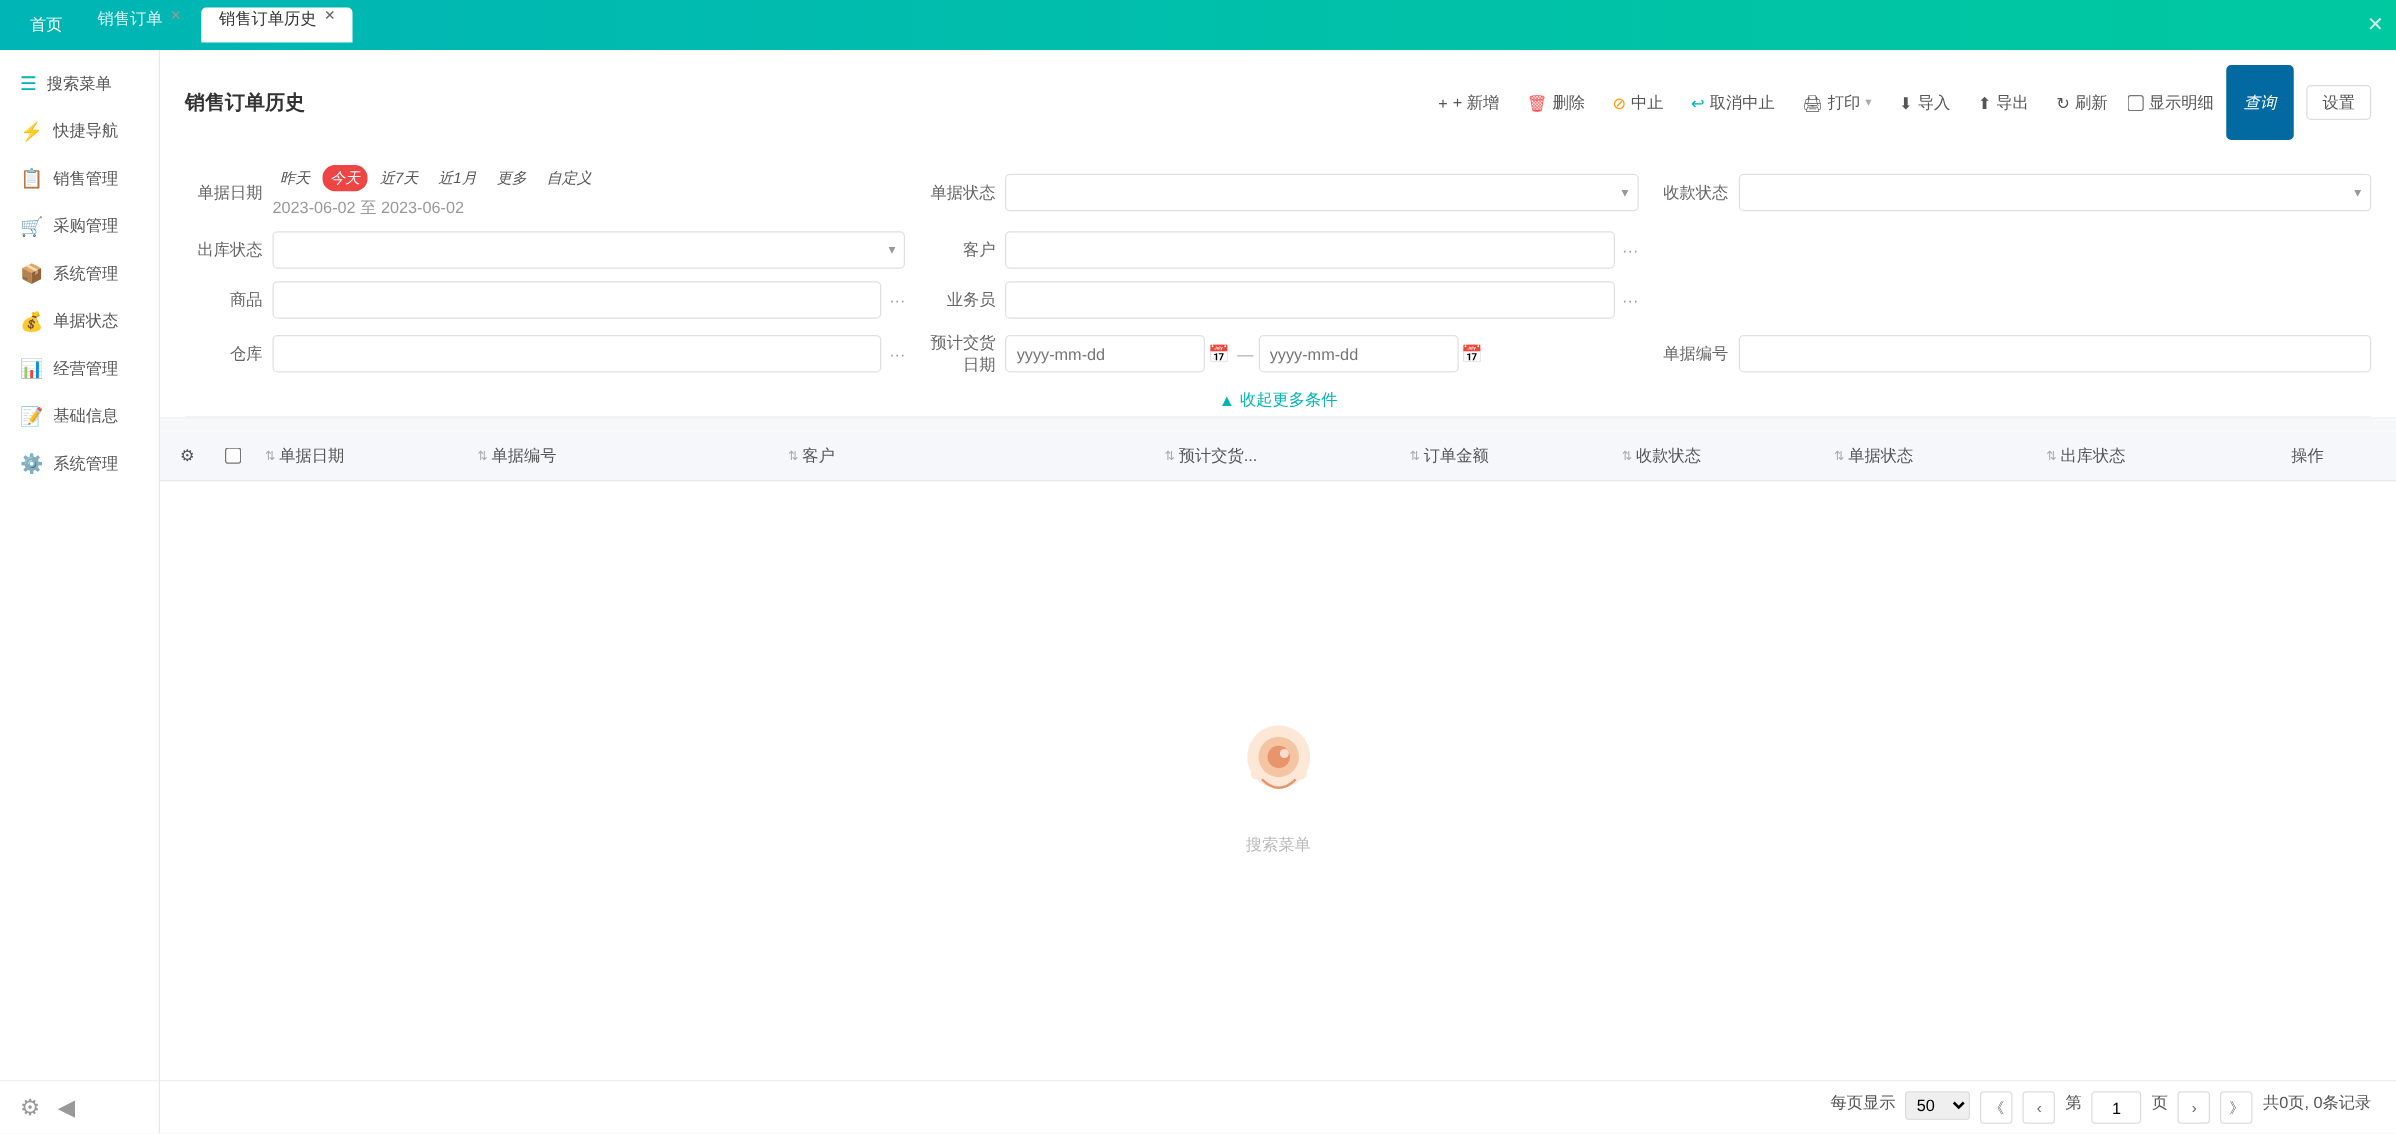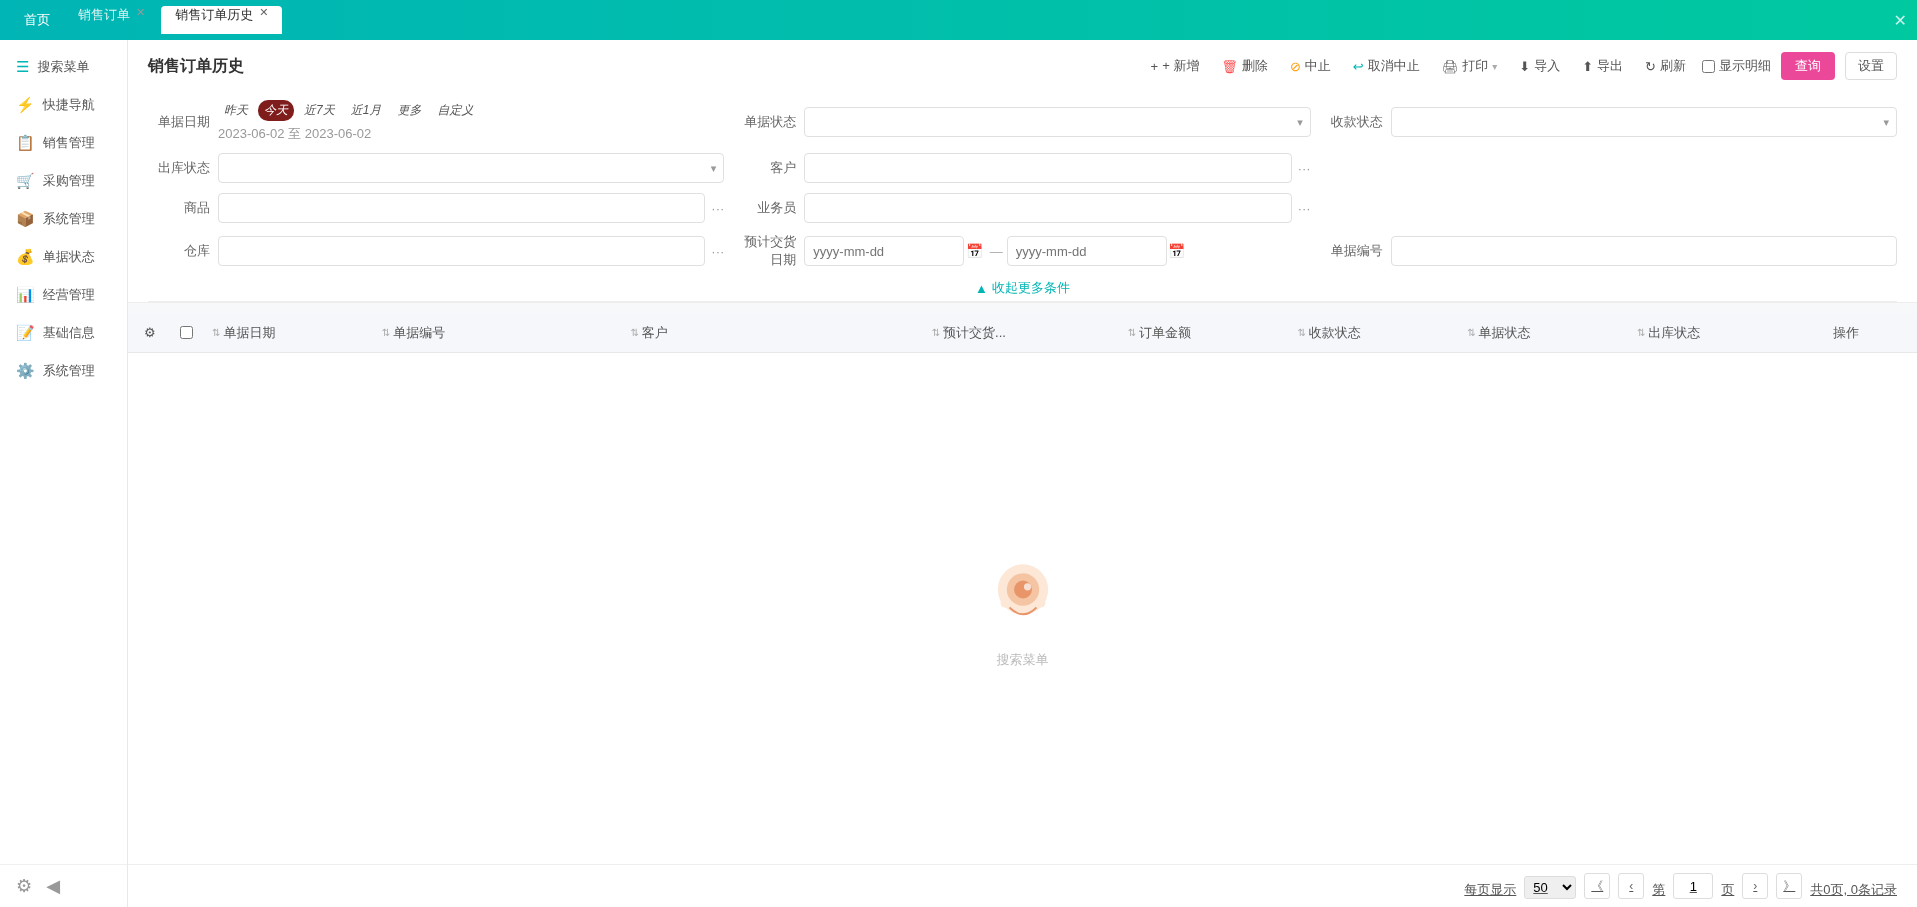--- a/index.html
+++ b/index.html
@@ -124,27 +124,28 @@
       display: flex;
       align-items: center;
       gap: 4px;
       cursor: pointer;
       font-size: 13px;
       color: #555;
       padding: 3px 6px;
       border-radius: 3px;
     }
     .toolbar-btn-primary {
-      background: #ec4899;
+      background: #0369a1;
       color: #fff;
-      padding: 5px 14px;
+      padding: 21px 14px;
       border-radius: 4px;
       cursor: pointer;
       font-size: 13px;
       font-weight: 500;
+      font-style: italic;
     }
     .toolbar-btn-secondary {
       background: #fff;
       border: 1px solid #ddd;
       color: #555;
       padding: 4px 12px;
       border-radius: 4px;
       cursor: pointer;
       font-size: 13px;
     }
@@ -222,21 +223,21 @@
       font-style: italic;
     }
     .date-quick-btn {
       padding: 2px 6px;
       border-radius: 3px;
       cursor: pointer;
       font-size: 12px;
       color: #555;
     }
     .date-quick-btn.active {
-      background: #7f1d1d;
+      background: #ef4444;
       color: #fff;
       border-radius: 10px;
     }
     .date-range-text {
       font-size: 13px;
       color: #999;
     }
     .filter-cell {
       display: flex;
       align-items: center;
@@ -304,28 +305,27 @@
     .empty-icon {
       width: 90px;
       height: 90px;
     }
 
     
     .pagination-bar {
       background: #fff;
       border-top: 1px solid #eee;
       display: flex;
-      align-items: flex-end;
+      align-items: flex-start;
       justify-content: flex-end;
       padding: 8px 20px;
       gap: 8px;
       font-size: 13px;
       color: #555;
       flex-shrink: 0;
-      text-decoration: underline;
     }
     .page-size-select {
       border: 1px solid #ddd;
       border-radius: 3px;
       padding: 2px 4px;
       font-size: 13px;
       cursor: pointer;
     }
     .page-btn {
       width: 26px;

